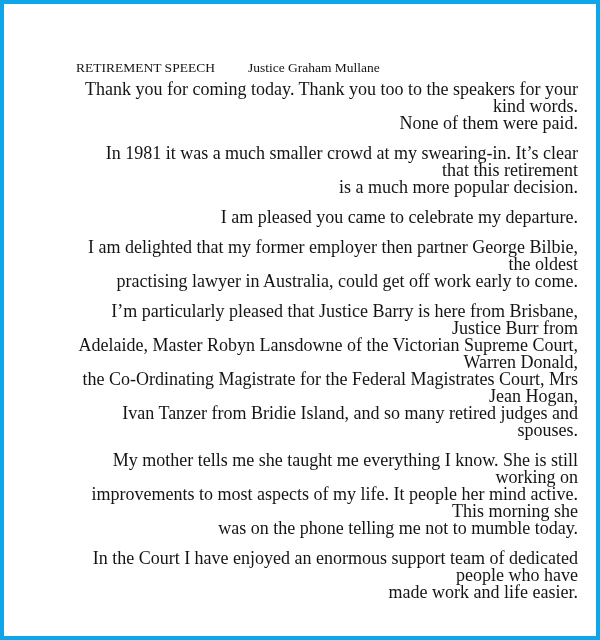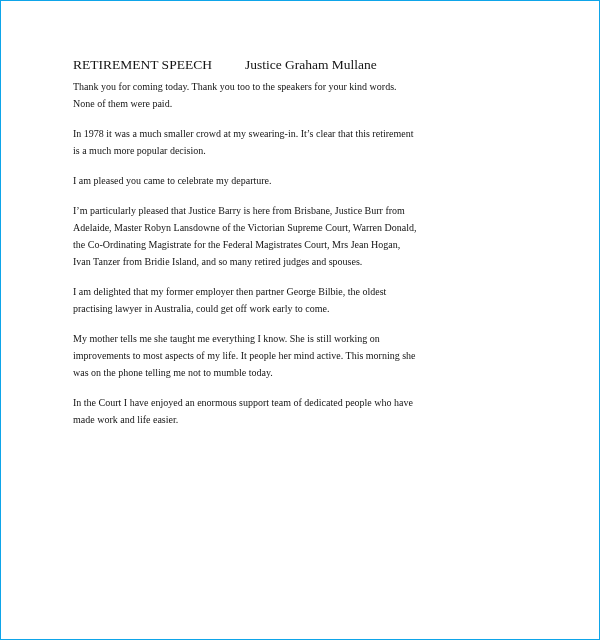--- a/index.html
+++ b/index.html
@@ -6,21 +6,21 @@
     margin: 0;
     padding: 0;
     background: #ffffff;
   }
   .page {
     position: relative;
     width: 600px;
     height: 640px;
     box-sizing: border-box;
     background: #ffffff;
-    border: 1px solid #0ea5e9;
+    border: 4px solid #0ea5e9;
     overflow: hidden;
     font-family: "Liberation Serif", "DejaVu Serif", serif;
     color: #141414;
   }
   .content {
     position: absolute;
     left: 72px;
     top: 53px;
     width: 502px;
   }
@@ -33,49 +33,50 @@
     white-space: nowrap;
   }
   .doc-header .speaker {
     margin-left: 33px;
   }
   .doc-header .occasion {
     margin-left: 246px;
   }
   .doc-body p {
     margin: 0 0 13px 0;
-    font-size: 10px;
+    font-size: 18px;
     line-height: 17px;
     white-space: pre-line;
+    text-align: right;
   }
 </style>
 </head>
 <body>
 
 <div class="page">
   <div class="content">
 
     <div class="doc-header">
       <div class="header-line">
         <span>RETIREMENT SPEECH</span><span class="speaker">Justice Graham Mullane</span>
       </div>
     </div>
 
     <div class="doc-body">
       <p>Thank you for coming today. Thank you too to the speakers for your kind words.
 None of them were paid.</p>
-      <p>In 1978 it was a much smaller crowd at my swearing-in. It’s clear that this retirement
+      <p>In 1981 it was a much smaller crowd at my swearing-in. It’s clear that this retirement
 is a much more popular decision.</p>
       <p>I am pleased you came to celebrate my departure.</p>
+      <p>I am delighted that my former employer then partner George Bilbie, the oldest
+practising lawyer in Australia, could get off work early to come.</p>
       <p>I’m particularly pleased that Justice Barry is here from Brisbane, Justice Burr from
 Adelaide, Master Robyn Lansdowne of the Victorian Supreme Court, Warren Donald,
 the Co-Ordinating Magistrate for the Federal Magistrates Court, Mrs Jean Hogan,
 Ivan Tanzer from Bridie Island, and so many retired judges and spouses.</p>
-      <p>I am delighted that my former employer then partner George Bilbie, the oldest
-practising lawyer in Australia, could get off work early to come.</p>
       <p>My mother tells me she taught me everything I know. She is still working on
 improvements to most aspects of my life. It people her mind active. This morning she
 was on the phone telling me not to mumble today.</p>
       <p>In the Court I have enjoyed an enormous support team of dedicated people who have
 made work and life easier.</p>
     </div>
 
   </div>
 </div>
 

